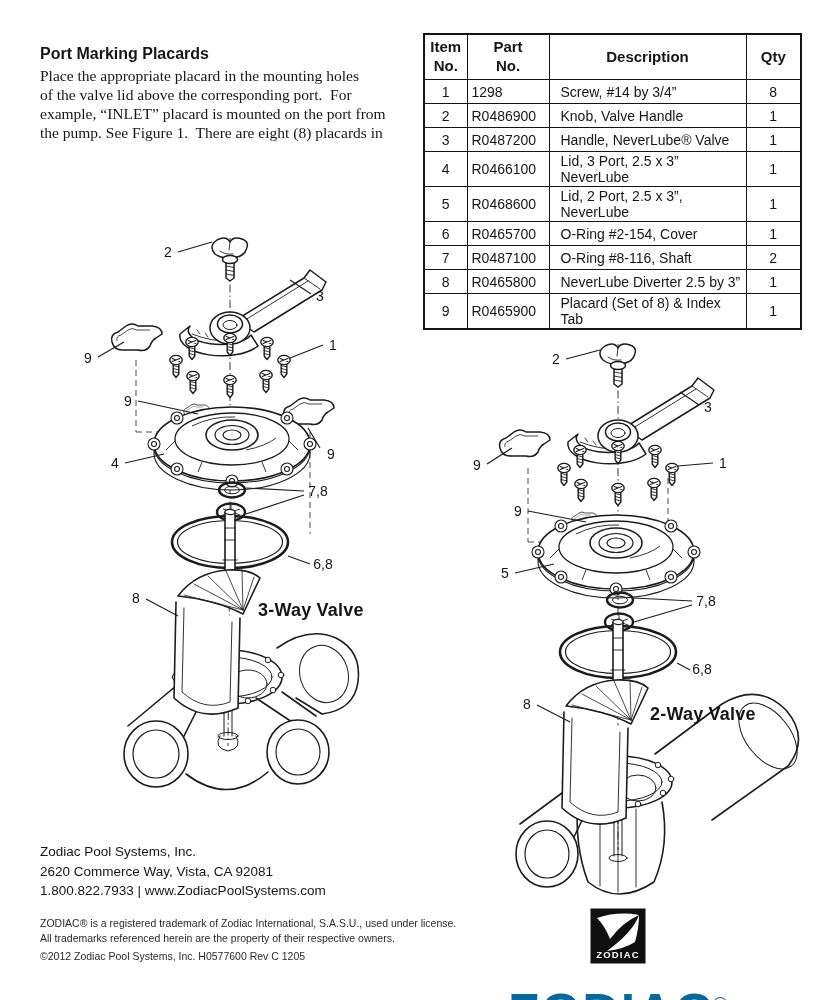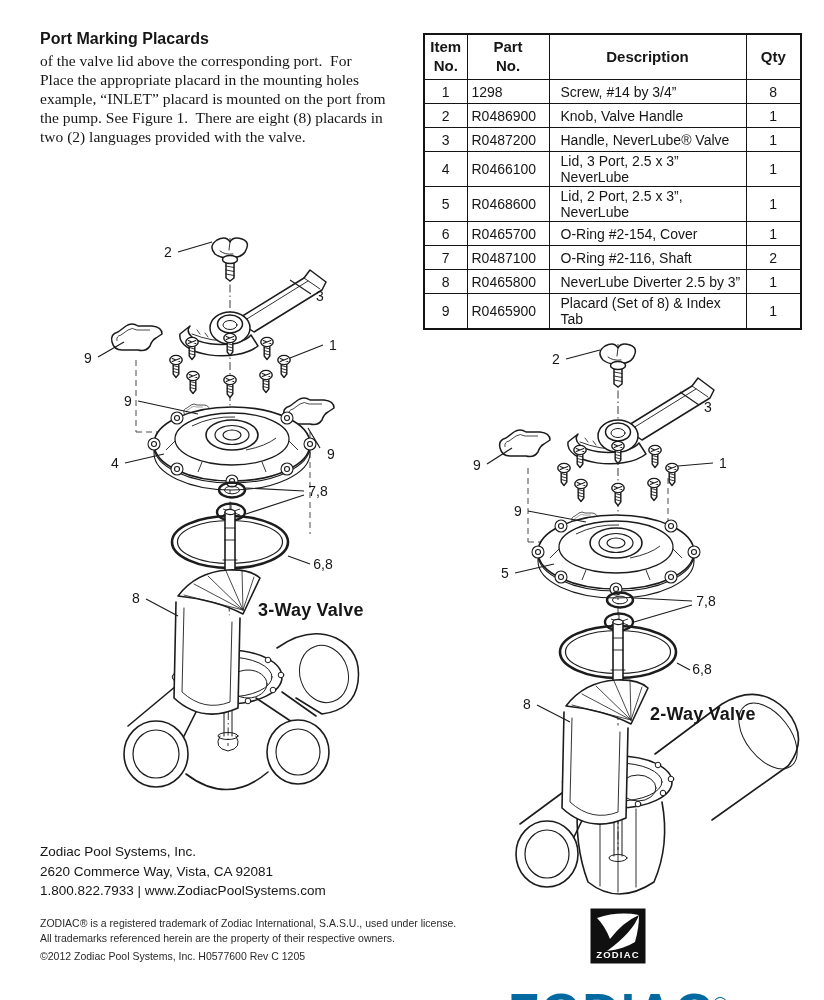--- a/index.html
+++ b/index.html
@@ -1,19 +1,19 @@
 <!DOCTYPE html>
 <html><head>
 <meta charset="utf-8">
 <style>
   html,body{margin:0;padding:0;background:#e8e8e8;}
   .page{position:relative;width:824px;height:1000px;background:#ffffff;overflow:hidden;
         font-family:"Liberation Sans",sans-serif;color:#161616;}
   
-  .intro{position:absolute;left:40px;top:30px;width:378px;}
+  .intro{position:absolute;left:40px;top:45px;width:378px;}
   .intro h1{margin:0 0 3px 0;font-size:16px;font-weight:bold;font-family:"Liberation Sans",sans-serif;}
   .intro-line{font-family:"Liberation Serif",serif;font-size:15.5px;line-height:19px;white-space:pre;}
   
   .parts-table{position:absolute;left:423px;top:33px;border-collapse:collapse;table-layout:fixed;
                width:378px;border:2.5px solid #141414;}
   .parts-table th,.parts-table td{border:1.6px solid #141414;white-space:pre-line;
                font-family:"Liberation Sans",sans-serif;vertical-align:middle;padding:1px 4px;}
   .parts-table th{font-size:15px;font-weight:bold;text-align:center;height:42px;line-height:1.25;}
   .parts-table td{font-size:14px;height:21px;}
   .c-item,.c-qty{text-align:center;}
@@ -117,25 +117,24 @@
         <path d="M-52,16 Q-34,-8 -2,-10 Q20,-11 30,-2 L13,34 Q-14,20 -52,16 Z" fill="#fff"></path>
         <path d="M13,30 L-46,15 M13,30 L-36,4 M13,30 L-22,-4 M13,30 L-4,-9 M13,30 L12,-10 M13,30 L24,-3" stroke-width="0.8"></path>
         <path d="M-54,22 L-56,118 Q-28,144 8,128 L10,38" fill="#fff"></path>
         <path d="M-46,28 L-48,112 Q-26,132 0,122 L2,42" stroke-width="0.9"></path>
       </g>
     </defs>
   </svg>
 
   <div class="intro">
     <h1>Port Marking Placards</h1>
+    <div class="intro-line">Place the appropriate placard in the mounting holes</div>
     <div class="intro-line">of the valve lid above the corresponding port.  For</div>
-    <div class="intro-line">Place the appropriate placard in the mounting holes</div>
     <div class="intro-line">example, “INLET” placard is mounted on the port from</div>
     <div class="intro-line">the pump. See Figure 1.  There are eight (8) placards in</div>
-    <div class="intro-line">two (2) languages provided with the valve.</div>
   </div>
 
   <table class="parts-table">
     <colgroup>
         <col style="width:43px">
         <col style="width:82px">
         <col style="width:197px">
         <col style="width:55px">
       </colgroup>
     <thead>
@@ -183,21 +182,21 @@
         </tr>
       <tr>
           <td class="c-item">6</td>
           <td class="c-part">R0465700</td>
           <td class="c-desc">O-Ring #2-154, Cover</td>
           <td class="c-qty">1</td>
         </tr>
       <tr>
           <td class="c-item">7</td>
           <td class="c-part">R0487100</td>
-          <td class="c-desc">O-Ring #2-116, Shaft</td>
+          <td class="c-desc">O-Ring #8-116, Shaft</td>
           <td class="c-qty">2</td>
         </tr>
       <tr>
           <td class="c-item">8</td>
           <td class="c-part">R0465800</td>
           <td class="c-desc">NeverLube Diverter 2.5 by 3”</td>
           <td class="c-qty">1</td>
         </tr>
       <tr>
           <td class="c-item">9</td>

